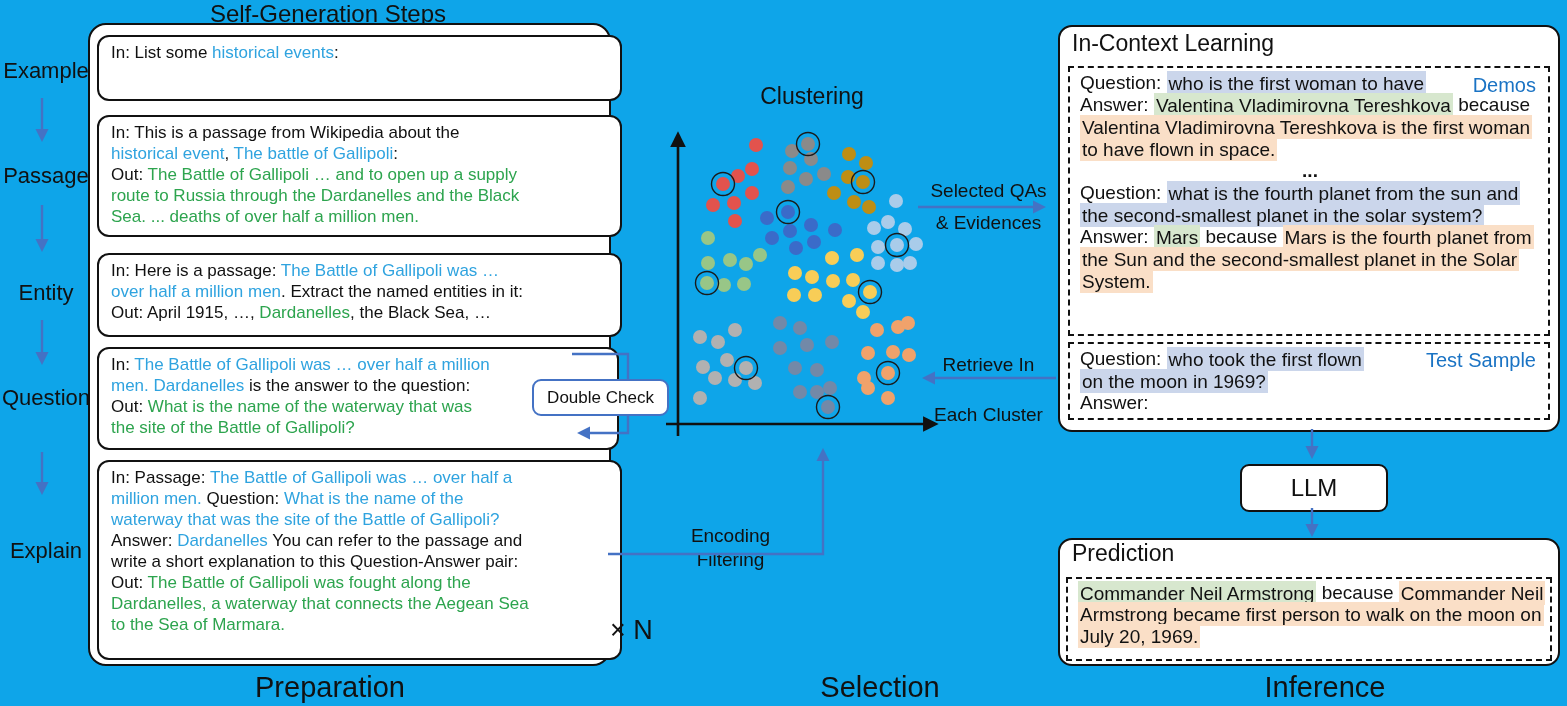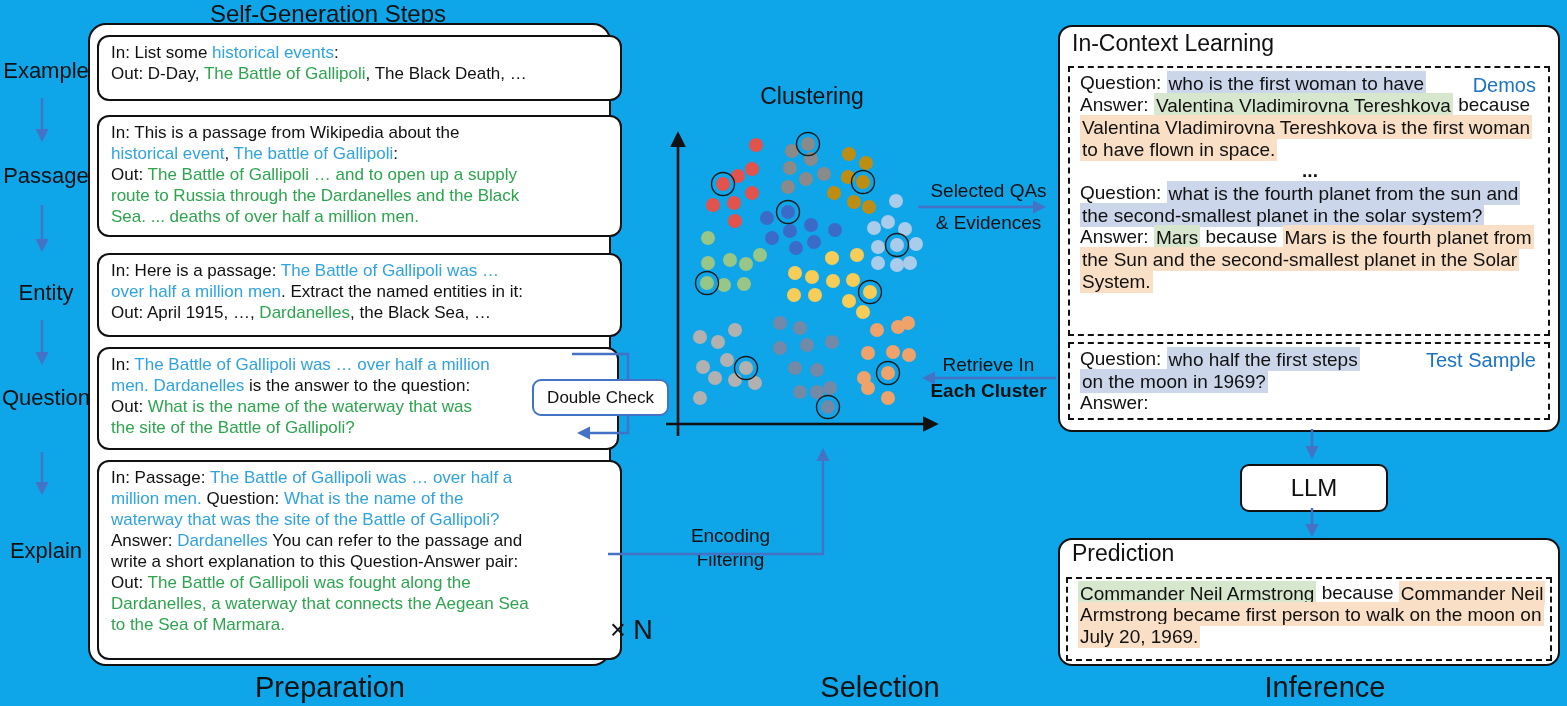--- a/index.html
+++ b/index.html
@@ -50,21 +50,20 @@
   <div class="abs outer-box" style="left:88px;top:23px;width:519px;height:639px;"></div>
 
   <div class="abs side-label center" style="left:0;top:58px;width:92px;">Example</div>
   <div class="abs side-label center" style="left:0;top:163px;width:92px;">Passage</div>
   <div class="abs side-label center" style="left:0;top:280px;width:92px;">Entity</div>
   <div class="abs side-label center" style="left:0;top:385px;width:92px;">Question</div>
   <div class="abs side-label center" style="left:0;top:538px;width:92px;">Explain</div>
 
   <div class="abs step-box" style="left:97px;top:35px;width:501px;height:57px;">
       <div class="line"><span class="seg-p">In: List some </span><span class="seg-b">historical events</span><span class="seg-p">:</span></div>
-      <div class="line"><span class="seg-p">Out: D-Day, </span><span class="seg-g">The Battle of Gallipoli</span><span class="seg-p">, The Black Death, …</span></div>
     </div>
   <div class="abs step-box" style="left:97px;top:115px;width:501px;height:113px;">
       <div class="line"><span class="seg-p">In: This is a passage from Wikipedia about the</span></div>
       <div class="line"><span class="seg-b">historical event</span><span class="seg-p">, </span><span class="seg-b">The battle of Gallipoli</span><span class="seg-p">:</span></div>
       <div class="line"><span class="seg-p">Out: </span><span class="seg-g">The Battle of Gallipoli … and to open up a supply</span></div>
       <div class="line"><span class="seg-g">route to Russia through the Dardanelles and the Black</span></div>
       <div class="line"><span class="seg-g">Sea. ... deaths of over half a million men.</span></div>
     </div>
   <div class="abs step-box" style="left:97px;top:253px;width:501px;height:75px;">
       <div class="line"><span class="seg-p">In: Here is a passage: </span><span class="seg-b">The Battle of Gallipoli was …</span></div>
@@ -95,21 +94,21 @@
   </div>
 
   <div class="abs stage-label center" style="left:230px;top:671px;width:200px;">Preparation</div>
 
   <div class="abs panel-title center" style="left:712px;top:83px;width:200px;">Clustering</div>
 
   <div class="abs arrow-label center" style="left:906px;top:180px;width:165px;">Selected QAs</div>
   <div class="abs arrow-label center" style="left:906px;top:212px;width:165px;">&amp; Evidences</div>
 
   <div class="abs arrow-label center" style="left:906px;top:354px;width:165px;">Retrieve In</div>
-  <div class="abs arrow-label center" style="left:906px;top:380px;width:165px;font-weight:bold;">Each Cluster</div>
+  <div class="abs arrow-label center" style="left:906px;top:404px;width:165px;">Each Cluster</div>
 
   <div class="abs arrow-label center" style="left:658px;top:525px;width:145px;">Encoding</div>
   <div class="abs arrow-label center" style="left:658px;top:549px;width:145px;">Filtering</div>
 
   <div class="abs stage-label center" style="left:780px;top:671px;width:200px;">Selection</div>
 
   <div class="abs outer-box" style="left:1058px;top:25px;width:498px;height:403px;border-radius:14px;"></div>
   <div class="abs panel-title" style="left:1072px;top:30px;">In-Context Learning</div>
 
   <div class="abs dashed-box" style="left:1068px;top:66px;width:478px;height:266px;">
@@ -124,21 +123,21 @@
         <div class="line"><span class="seg-hb">the second-smallest planet in the solar system?</span></div>
         <div class="line"><span class="seg-p">Answer: </span><span class="seg-hg">Mars</span><span class="seg-p"> because </span><span class="seg-ho">Mars is the fourth planet from</span></div>
         <div class="line"><span class="seg-ho">the Sun and the second-smallest planet in the Solar</span></div>
         <div class="line"><span class="seg-ho">System.</span></div>
       </div>
   </div>
 
   <div class="abs dashed-box" style="left:1068px;top:342px;width:478px;height:74px;">
     <div class="abs blue-label" style="right:12px;top:5px;">Test Sample</div>
     <div class="right-content">
-        <div class="line"><span class="seg-p">Question: </span><span class="seg-hb">who half the first steps</span></div>
+        <div class="line"><span class="seg-p">Question: </span><span class="seg-hb">who took the first flown</span></div>
         <div class="line"><span class="seg-hb">on the moon in 1969?</span></div>
         <div class="line"><span class="seg-p">Answer:</span></div>
       </div>
   </div>
 
   <div class="abs llm-box" style="left:1240px;top:464px;width:144px;height:44px;">
     <span>LLM</span>
   </div>
 
   <div class="abs outer-box" style="left:1058px;top:538px;width:498px;height:124px;border-radius:14px;"></div>

